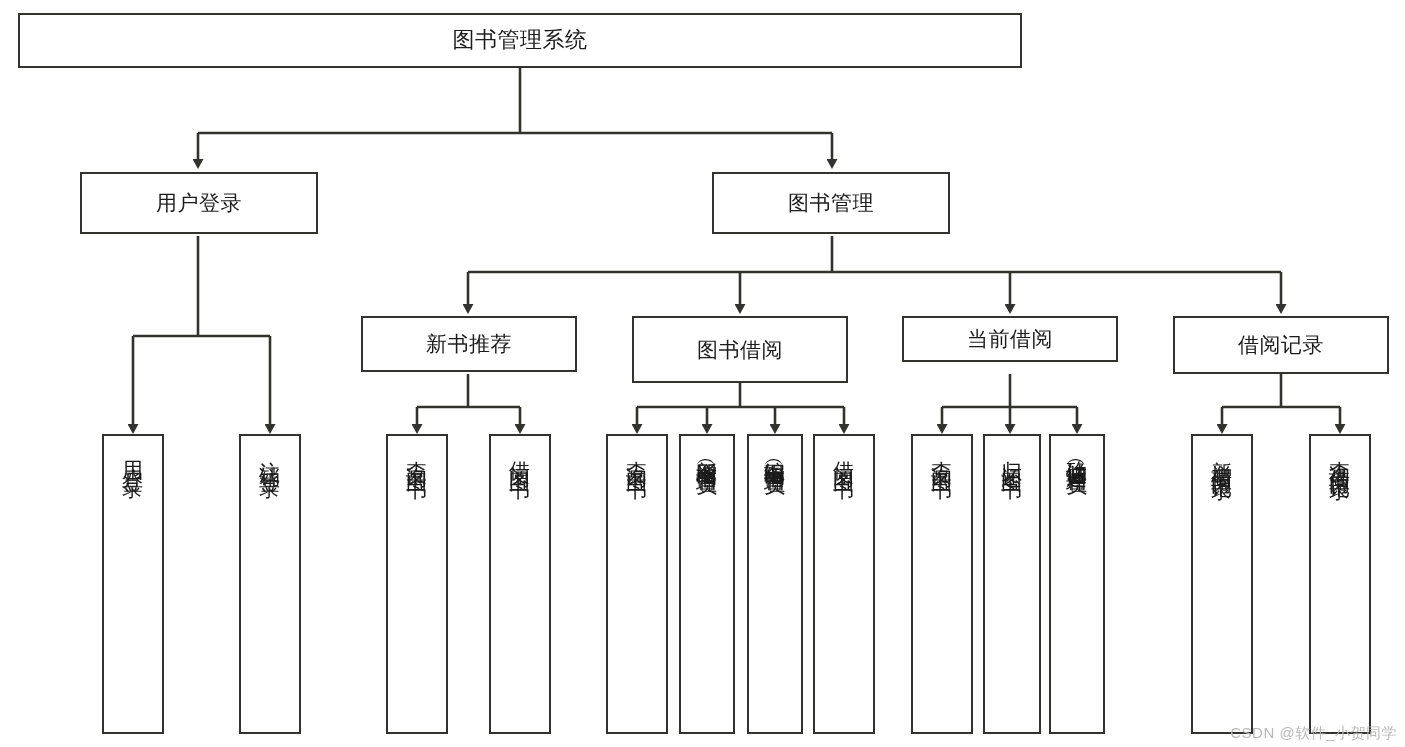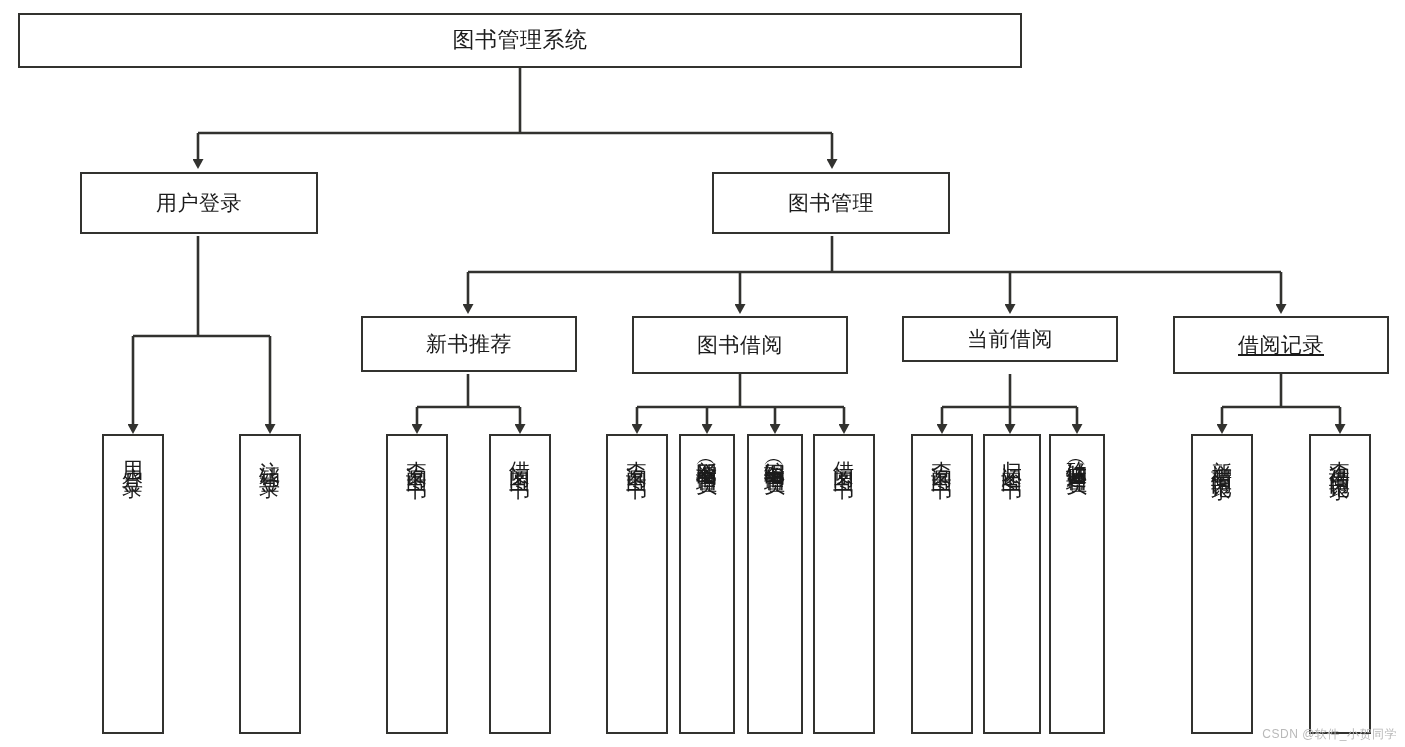--- a/index.html
+++ b/index.html
@@ -70,21 +70,21 @@
   .node.vert.tall .label {
     letter-spacing: 2px;
   }
   .node.vert.mid .label {
     letter-spacing: 4px;
   }
   #watermark {
     position: absolute;
     right: 8px;
     bottom: 4px;
-    font-size: 12px;
+    font-size: 15px;
     color: #b9b9b9;
     letter-spacing: 0.5px;
     white-space: nowrap;
     z-index: 5;
   }
 </style>
 </head>
 <body>
 
 <div id="canvas">
@@ -146,27 +146,27 @@
   <div class="node horiz" style="left:80px; top:172px; width:238px; height:62px;">
     <span class="label">用户登录</span>
   </div>
   <div class="node horiz" style="left:712px; top:172px; width:238px; height:62px;">
     <span class="label">图书管理</span>
   </div>
 
   <div class="node horiz" style="left:361px; top:316px; width:216px; height:56px;">
     <span class="label">新书推荐</span>
   </div>
-  <div class="node horiz" style="left:632px; top:316px; width:216px; height:58px;">
+  <div class="node horiz" style="left:632px; top:316px; width:216px; height:67px;">
     <span class="label">图书借阅</span>
   </div>
   <div class="node horiz" style="left:902px; top:316px; width:216px; height:46px;">
     <span class="label">当前借阅</span>
   </div>
-  <div class="node horiz" style="left:1173px; top:316px; width:216px; height:58px;text-decoration:underline;">
+  <div class="node horiz" style="left:1173px; top:316px; width:216px; height:58px;">
     <span class="label">借阅记录</span>
   </div>
 
   <div class="node vert" style="left:102px; top:434px; width:62px; height:300px;">
     <span class="label">用户登录</span>
   </div>
   <div class="node vert" style="left:239px; top:434px; width:62px; height:300px;">
     <span class="label">注销登录</span>
   </div>
 

